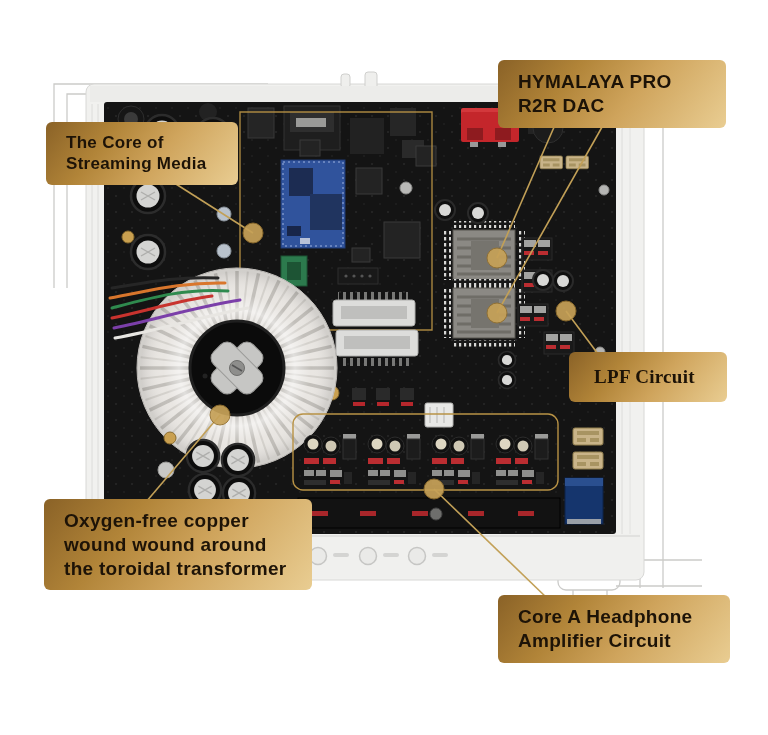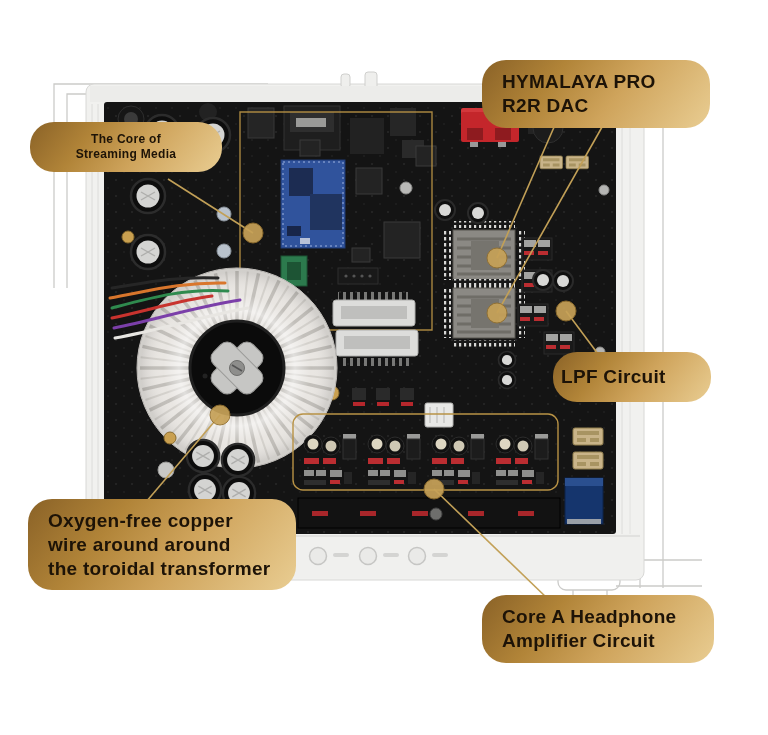--- a/index.html
+++ b/index.html
@@ -8,27 +8,28 @@
   #scene{position:absolute;left:0;top:0;}
   .callout{
     position:absolute;
     background:linear-gradient(128deg,#8a6227 0%,#b18438 30%,#cfa45c 58%,#e9cd92 100%);
     color:#1d1307;
     font-weight:bold;
     font-size:19px;
     line-height:1.25;
     letter-spacing:.3px;
     padding:10px 20px;
-    border-radius:24px;
+    border-radius:6px;
     white-space:pre-line;
     box-sizing:border-box;
+    margin-left:16px;
   }
-  #c-core{left:30px;top:122px;min-width:192px;font-size:12px;text-align:center;}
+  #c-core{left:30px;top:122px;min-width:192px;font-size:17px;}
   #c-dac{left:482px;top:60px;min-width:228px;}
-  #c-lpf{left:553px;top:352px;min-width:158px;padding:13px 8px;}
+  #c-lpf{left:553px;top:352px;min-width:158px;padding:13px 25px;font-family:Liberation Serif, serif;}
   #c-copper{left:28px;top:499px;min-width:268px;}
   #c-classa{left:482px;top:595px;min-width:232px;}
 </style>
 </head>
 <body>
 
 <svg id="scene" width="768" height="735" viewBox="0 0 768 735">
   <defs>
     <pattern id="vias" width="16" height="16" patternUnits="userSpaceOnUse">
       <circle cx="4" cy="4" r="1.1" fill="#2f2f2f"></circle>
@@ -374,16 +375,16 @@
     <circle cx="434" cy="489" r="10"></circle>
   </g>
 </svg>
 
 <div class="callout" id="c-core">The Core of
 Streaming Media</div>
 <div class="callout" id="c-dac">HYMALAYA PRO
 R2R DAC</div>
 <div class="callout" id="c-lpf">LPF Circuit</div>
 <div class="callout" id="c-copper">Oxygen-free copper
-wire around around
+wound wound around
 the toroidal transformer</div>
 <div class="callout" id="c-classa">Core A Headphone
 Amplifier Circuit</div>
 
 </body></html>

